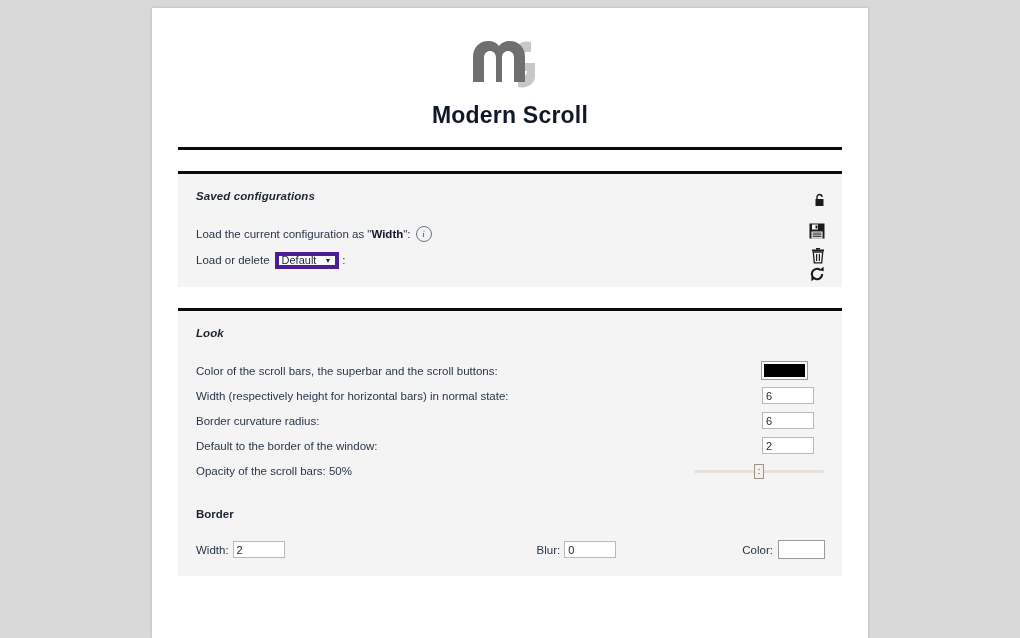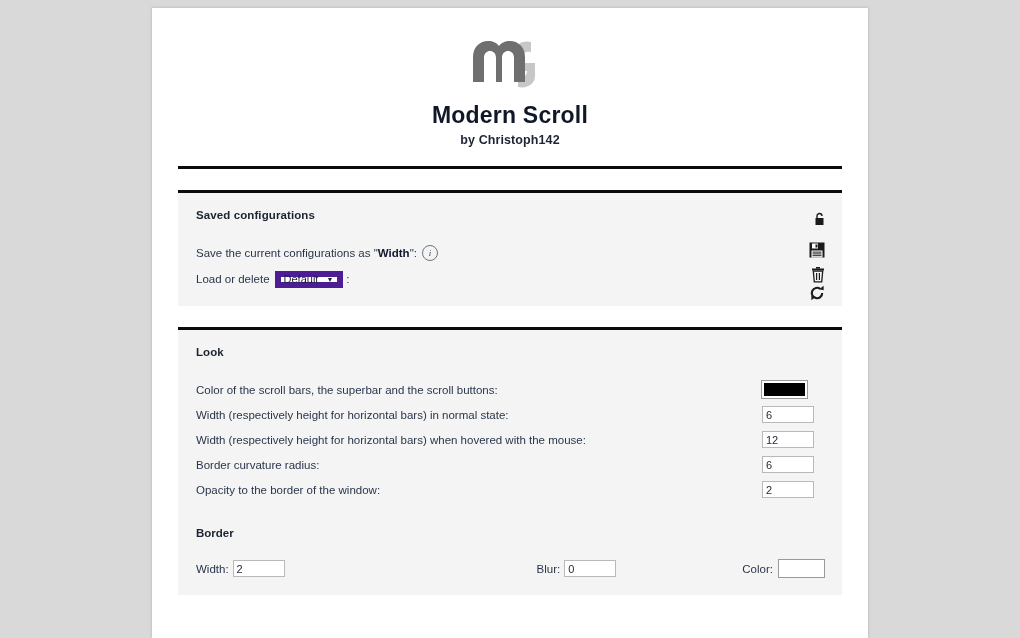--- a/index.html
+++ b/index.html
@@ -68,20 +68,21 @@
     padding: 14px 18px 18px 18px;
     position: relative;
     box-sizing: border-box;
   }
   .panel-title {
     font-size: 11.5px;
     font-weight: bold;
     color: #1b2430;
     margin: 2px 0 0 0;
     letter-spacing: 0.1px;
+    font-style: italic;
   }
 
   .icon-col {
     position: absolute;
     right: 17px;
     top: 16px;
     width: 46px;
     text-align: right;
   }
   .icon-btn {
@@ -124,21 +125,21 @@
     cursor: pointer;
     line-height: 1;
   }
 
   .select-box {
     margin: 0 3px 0 5px;
     font-family: "Liberation Sans", sans-serif;
     font-size: 11px;
     color: #1c2431;
     background: #ffffff;
-    border: 6px solid #4c1d95;
+    border: 4px solid #4c1d95;
     padding: 1px 2px 1px 3px;
     height: 17px;
     box-sizing: border-box;
     display: inline-flex;
     align-items: center;
     cursor: pointer;
   }
   .select-box .caret {
     font-size: 7px;
     margin-left: 8px;
@@ -256,21 +257,20 @@
 <div id="page">
 
   <div class="header">
     <div class="logo-wrap">
       <svg class="logo-svg" width="90" height="58" viewBox="0 0 90 58">
         <path d="M50 16 C50 8, 58 4, 66 6 L66 16 C62 15, 58 16, 58 21 L58 27 L70 27 L70 40 C70 48, 62 53, 53 51 L53 41 C58 42, 62 40, 62 35 L50 35 Z" fill="#c7c7c7"></path>
         <path d="M8 21 C8 11, 15 5, 23 5 C28 5, 32 7, 34 10 C36 7, 40 5, 45 5 C53 5, 60 11, 60 21 L60 46 L49 46 L49 22 C49 17, 46 15, 43 15 C40 15, 37 17, 37 22 L37 46 L31 46 L31 22 C31 17, 28 15, 25 15 C22 15, 19 17, 19 22 L19 46 L8 46 Z" fill="#6f6f6f"></path>
       </svg>
     </div>
     <div class="app-title">Modern Scroll</div>
-    <div class="app-sub">by Christoph142</div>
   </div>
 
   <div class="header-rule"></div>
 
   <div class="panel">
     <div class="panel-title">Saved configurations</div>
 
     <div class="icon-col">
       <div class="icon-row-lock">
         <span class="icon-btn">
@@ -307,21 +307,21 @@
           <svg width="16" height="16" viewBox="0 0 16 16">
             <path d="M13.2 8 a5.2 5.2 0 1 1 -1.9 -4.0" fill="none" stroke="#1b1b1b" stroke-width="2.1"></path>
             <path d="M14.6 0.8 L14.6 5.2 L10.2 4.3 Z" fill="#1b1b1b"></path>
             <path d="M2.4 15.2 L2.4 10.9 L6.8 11.8 Z" fill="#1b1b1b"></path>
           </svg>
         </span>
       </div>
     </div>
 
     <div class="cfg-row">
-      <span class="lbl"><span>Save the current configurations as "</span><b>Width</b><span>":</span></span>
+      <span class="lbl"><span>Load the current configuration as "</span><b>Width</b><span>":</span></span>
       <span class="info-icon">i</span>
     </div>
 
     <div class="cfg-row second">
       <span class="lbl">Load or delete</span>
       <span class="select-box">
         <span>Default</span>
         <span class="caret">▼</span>
       </span>
       <span class="lbl">:</span>
@@ -341,41 +341,44 @@
       </div>
 
 
       <div class="opt-row">
         <span class="opt-label">Width (respectively height for horizontal bars) in normal state:</span>
         <span class="opt-control">
           <input class="num-input" type="text" value="6" style="">
         </span>
       </div>
 
-      <div class="opt-row">
-        <span class="opt-label">Width (respectively height for horizontal bars) when hovered with the mouse:</span>
-        <span class="opt-control">
-          <input class="num-input" type="text" value="12" style="">
-        </span>
-      </div>
 
       <div class="opt-row">
         <span class="opt-label">Border curvature radius:</span>
         <span class="opt-control">
           <input class="num-input" type="text" value="6" style="">
         </span>
       </div>
 
       <div class="opt-row">
-        <span class="opt-label">Opacity to the border of the window:</span>
+        <span class="opt-label">Default to the border of the window:</span>
         <span class="opt-control">
           <input class="num-input" type="text" value="2" style="">
         </span>
       </div>
 
+      <div class="opt-row">
+        <span class="opt-label">Opacity of the scroll bars: 50%</span>
+        <span class="opt-control">
+          <span class="slider-wrap">
+            <span class="slider-track"></span>
+            <span class="slider-thumb"></span>
+          </span>
+        </span>
+      </div>
 
     </div>
 
     <div class="sub-title">Border</div>
 
     <div class="border-row">
       <span class="bf bf-width">
         <span class="bl">Width:</span>
         <input class="num-input" type="text" value="2" style="">
       </span>

